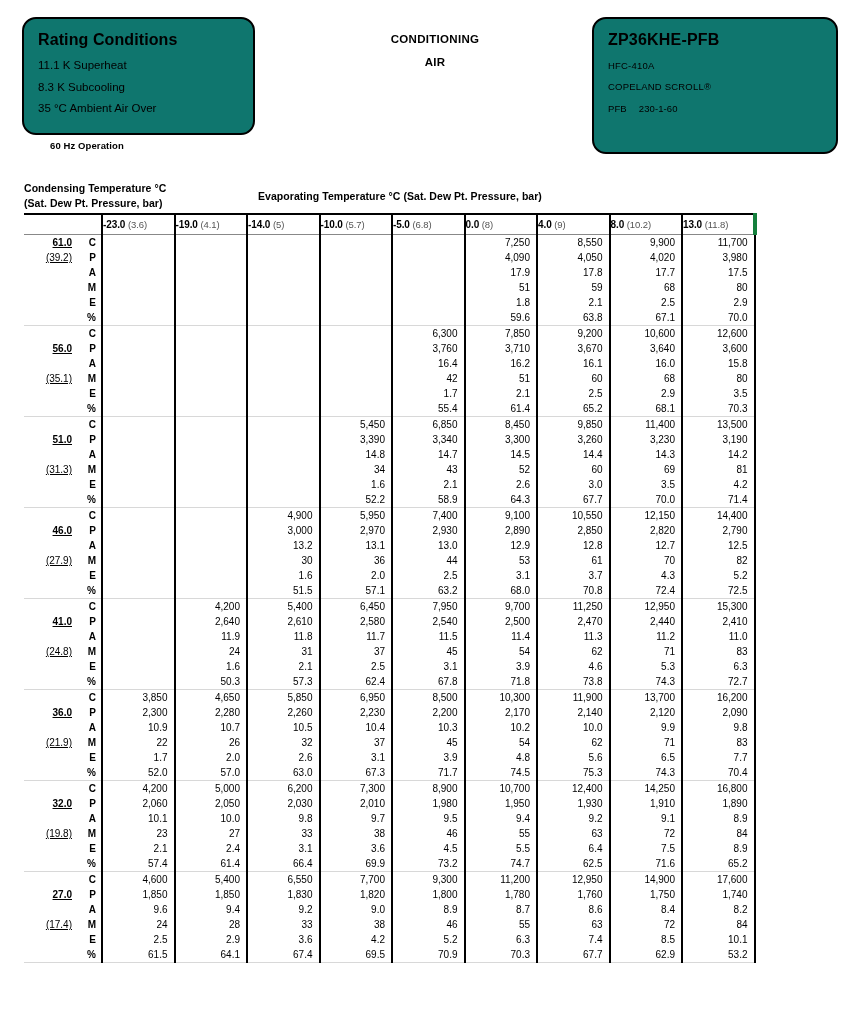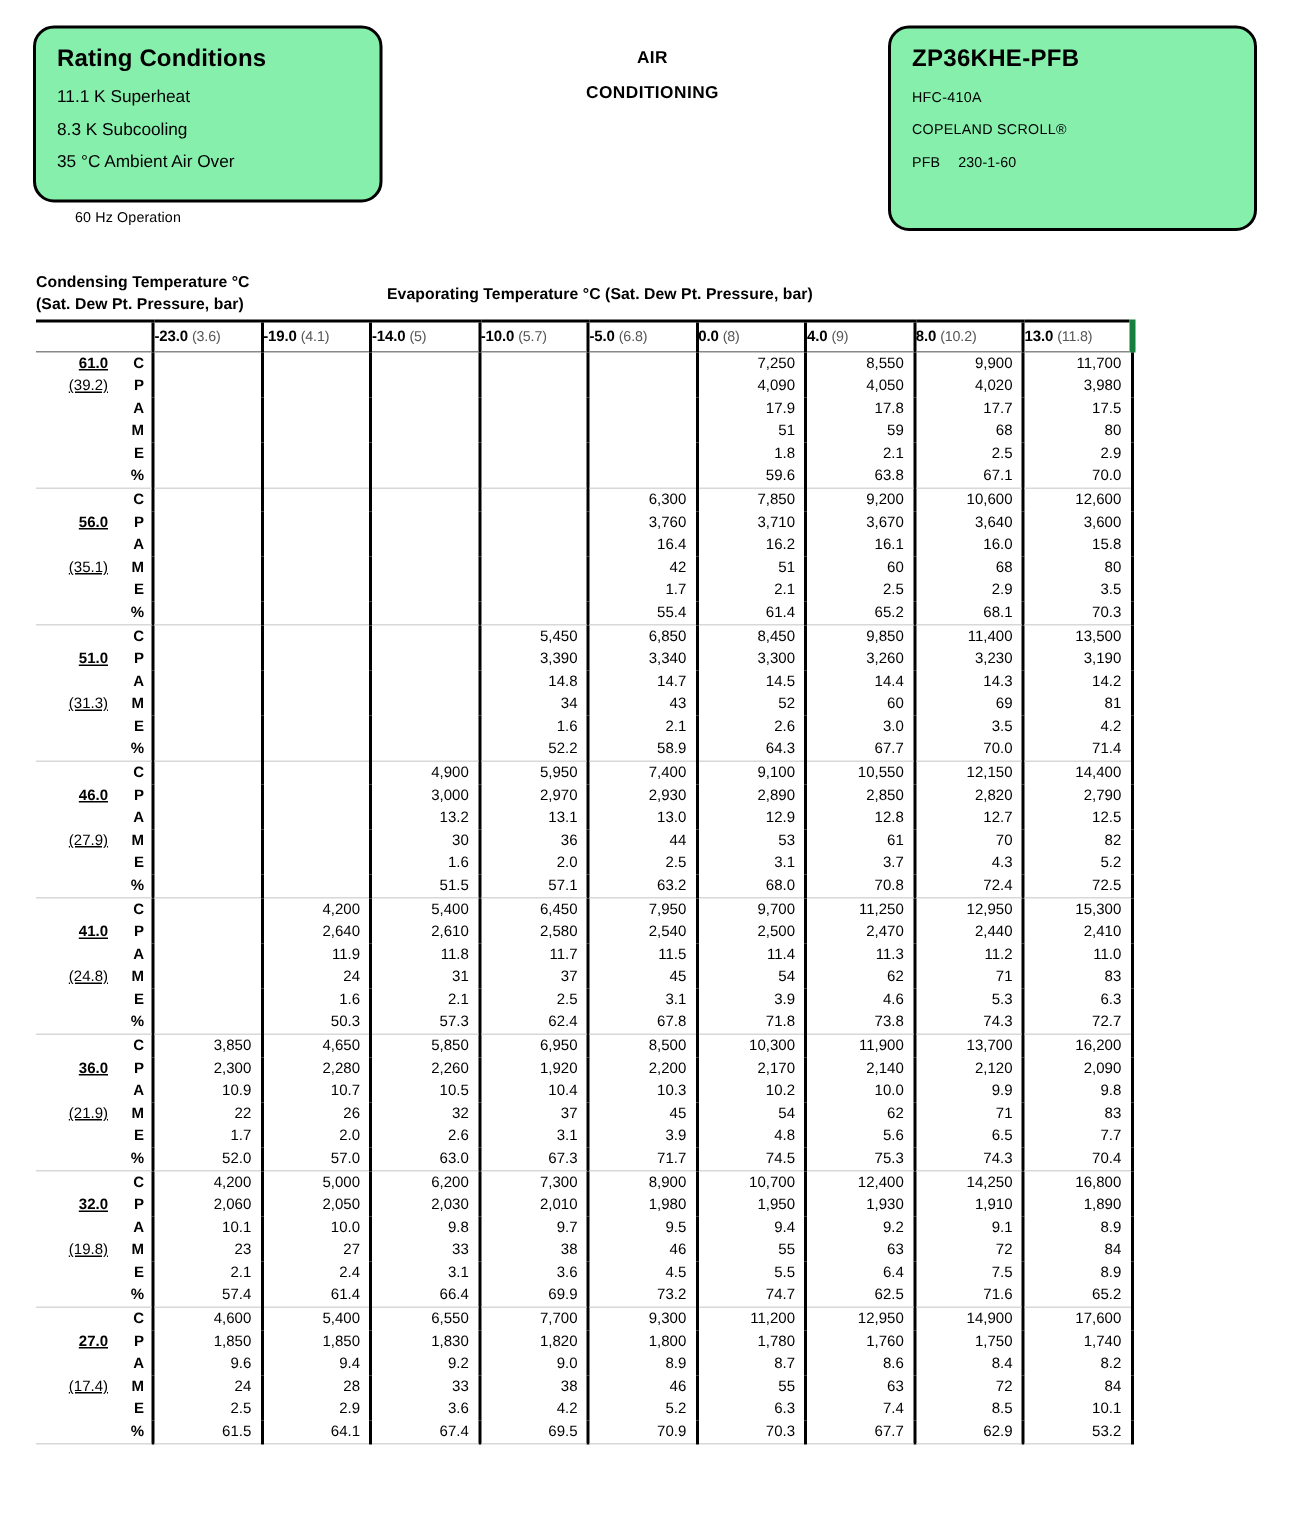--- a/index.html
+++ b/index.html
@@ -20,21 +20,21 @@
   .header {
     position: relative;
     height: 180px;
   }
 
   .card {
     position: absolute;
     border: 2px solid #000000;
     border-radius: 14px;
     box-sizing: border-box;
-    background: #86efac;
+    background: #0f766e;
   }
   .card-left {
     left: 22px;
     top: 17px;
     width: 233px;
     height: 118px;
     padding: 10px 14px 0 14px;
   }
   .card-right {
     left: 592px;
@@ -76,21 +76,21 @@
   }
   .model-line.light .phase {
     margin-left: 12px;
   }
 
   .hz-note {
     position: absolute;
     left: 50px;
     top: 140px;
     font-size: 9.5px;
-    font-weight: normal;
+    font-weight: bold;
     letter-spacing: 0.1px;
   }
 
   .app-title {
     position: absolute;
     left: 300px;
     top: 28px;
     width: 270px;
     text-align: center;
     font-size: 11.5px;
@@ -209,22 +209,22 @@
   <div class="card card-left">
     <div class="card-title-left">Rating Conditions</div>
     <div class="cond-line">11.1 K Superheat</div>
     <div class="cond-line">8.3 K Subcooling</div>
     <div class="cond-line">35 °C Ambient Air Over</div>
   </div>
 
   <div class="hz-note">60 Hz Operation</div>
 
   <div class="app-title">
+    <div>CONDITIONING</div>
     <div>AIR</div>
-    <div>CONDITIONING</div>
   </div>
 
   <div class="card card-right">
     <div class="model-title">ZP36KHE-PFB</div>
     <div class="model-line">HFC-410A</div>
     <div class="model-line">COPELAND SCROLL®</div>
     <div class="model-line light">
       <span>PFB</span><span class="phase">230-1-60</span>
     </div>
   </div>
@@ -668,21 +668,21 @@
           <td class="val">11,900</td>
           <td class="val">13,700</td>
           <td class="val">16,200</td>
         </tr>
         <tr>
           <td class="lbl temp">36.0</td>
           <td class="letter">P</td>
           <td class="val">2,300</td>
           <td class="val">2,280</td>
           <td class="val">2,260</td>
-          <td class="val">1,920</td>
+          <td class="val">2,230</td>
           <td class="val">2,200</td>
           <td class="val">2,170</td>
           <td class="val">2,140</td>
           <td class="val">2,120</td>
           <td class="val">2,090</td>
         </tr>
         <tr>
           <td class="lbl"></td>
           <td class="letter">A</td>
           <td class="val">10.9</td>

